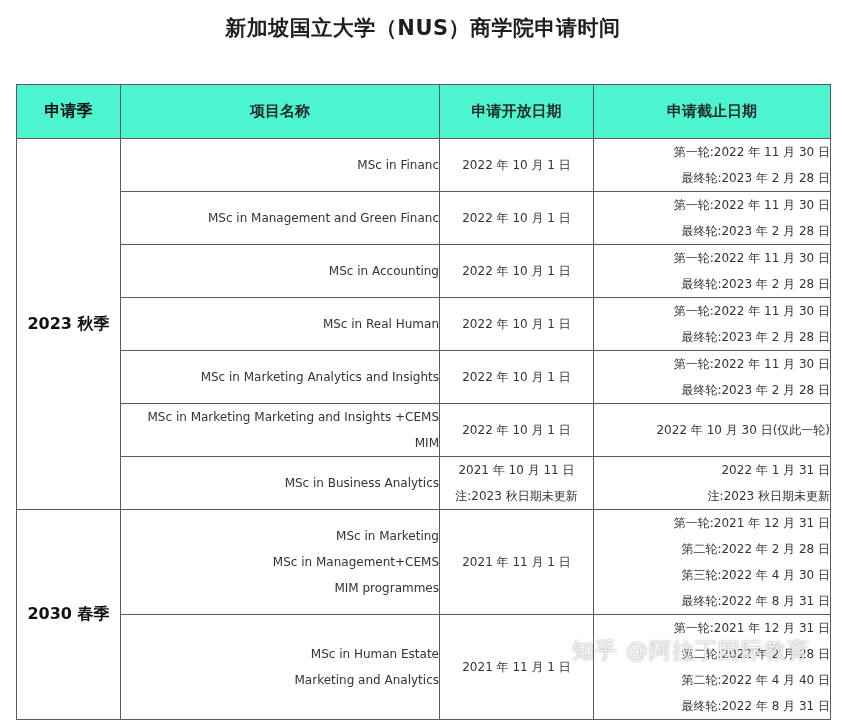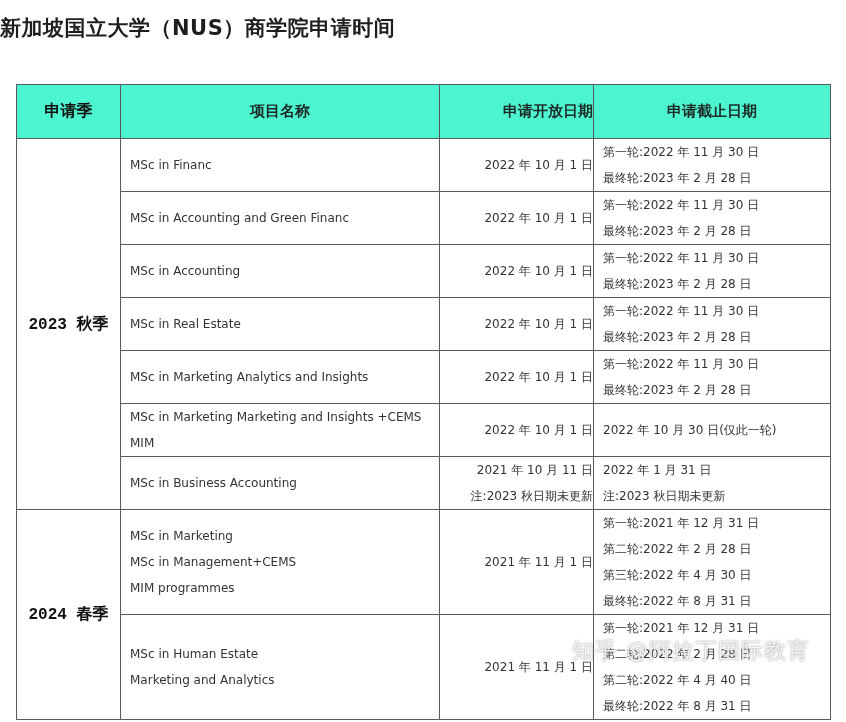--- a/index.html
+++ b/index.html
@@ -1,27 +1,27 @@
 <!DOCTYPE html>
 <html><head>
   <meta charset="utf-8">
   <style>
     html, body { margin: 0; padding: 0; background: #ffffff; }
     body { width: 846px; height: 722px; position: relative; overflow: hidden;
            font-family: "DejaVu Sans", "Liberation Sans", sans-serif; color: #222; }
-    .title { position: absolute; left: 0; top: 14px; width: 846px; 
+    .title { position: absolute; left: 0; top: 14px; width: 846px; text-align: center;
              font-size: 21px; font-weight: bold; color: #1e1e1e; letter-spacing: 0.5px; }
     table { position: absolute; left: 16px; top: 84px; border-collapse: collapse;
             table-layout: fixed; width: 814px; }
     td, th { border: 1.5px solid #5a5a5a; padding: 0; }
     th { background: #4cf5cf; height: 53px; font-size: 15px; font-weight: bold; color: #1f2a27; text-align: center; }
-    td { font-size: 12px; color: #333; vertical-align: middle; }
-    .c-season { width: 103px; text-align: center; font-size: 16px; font-weight: bold; color: #111; font-family: Liberation Mono, monospace; }
+    td { font-size: 12px; color: #333; vertical-align: middle; text-align: right; }
+    .c-season { width: 103px; text-align: center; font-size: 16px; font-weight: bold; color: #111; }
     .c-prog { width: 318px; padding-left: 9px; margin-left: 24px; }
-    .c-open { width: 153px; text-align: right; }
+    .c-open { width: 153px; text-align: center; }
     .c-dead { width: 236px; padding-left: 9px; }
     .line { display: block; line-height: 26px; }
     .h52 { height: 51px; }
     .h49 { height: 48px; }
     .h103 { height: 103px; }
     .watermark { position: absolute; left: 572px; top: 636px; font-size: 22px; color: rgba(255,255,255,0.85);
                  text-shadow: 0 0 2px rgba(120,120,120,0.9); letter-spacing: 1px; }
   </style>
 </head>
 <body>
@@ -47,21 +47,21 @@
       <td class="c-open">
           <span class="line">2022 年 10 月 1 日</span>
         </td>
       <td class="c-dead">
           <span class="line">第一轮:2022 年 11 月 30 日</span>
           <span class="line">最终轮:2023 年 2 月 28 日</span>
         </td>
     </tr>
     <tr class="h52">
       <td class="c-prog">
-          <span class="line">MSc in Accounting and Green Financ</span>
+          <span class="line">MSc in Management and Green Financ</span>
         </td>
       <td class="c-open">
           <span class="line">2022 年 10 月 1 日</span>
         </td>
       <td class="c-dead">
           <span class="line">第一轮:2022 年 11 月 30 日</span>
           <span class="line">最终轮:2023 年 2 月 28 日</span>
         </td>
     </tr>
     <tr class="h52">
@@ -71,21 +71,21 @@
       <td class="c-open">
           <span class="line">2022 年 10 月 1 日</span>
         </td>
       <td class="c-dead">
           <span class="line">第一轮:2022 年 11 月 30 日</span>
           <span class="line">最终轮:2023 年 2 月 28 日</span>
         </td>
     </tr>
     <tr class="h52">
       <td class="c-prog">
-          <span class="line">MSc in Real Estate</span>
+          <span class="line">MSc in Real Human</span>
         </td>
       <td class="c-open">
           <span class="line">2022 年 10 月 1 日</span>
         </td>
       <td class="c-dead">
           <span class="line">第一轮:2022 年 11 月 30 日</span>
           <span class="line">最终轮:2023 年 2 月 28 日</span>
         </td>
     </tr>
     <tr class="h52">
@@ -106,34 +106,34 @@
         </td>
       <td class="c-open">
           <span class="line">2022 年 10 月 1 日</span>
         </td>
       <td class="c-dead">
           <span class="line">2022 年 10 月 30 日(仅此一轮)</span>
         </td>
     </tr>
     <tr class="h52">
       <td class="c-prog">
-          <span class="line">MSc in Business Accounting</span>
+          <span class="line">MSc in Business Analytics</span>
         </td>
       <td class="c-open">
           <span class="line">2021 年 10 月 11 日</span>
           <span class="line">注:2023 秋日期未更新</span>
         </td>
       <td class="c-dead">
           <span class="line">2022 年 1 月 31 日</span>
           <span class="line">注:2023 秋日期未更新</span>
         </td>
     </tr>
 
     <tr class="h103">
-      <td class="c-season" rowspan="2">2024 春季</td>
+      <td class="c-season" rowspan="2">2030 春季</td>
       <td class="c-prog">
           <span class="line">MSc in Marketing</span>
           <span class="line">MSc in Management+CEMS</span>
           <span class="line">MIM programmes</span>
         </td>
       <td class="c-open">
           <span class="line">2021 年 11 月 1 日</span>
         </td>
       <td class="c-dead">
           <span class="line">第一轮:2021 年 12 月 31 日</span>

